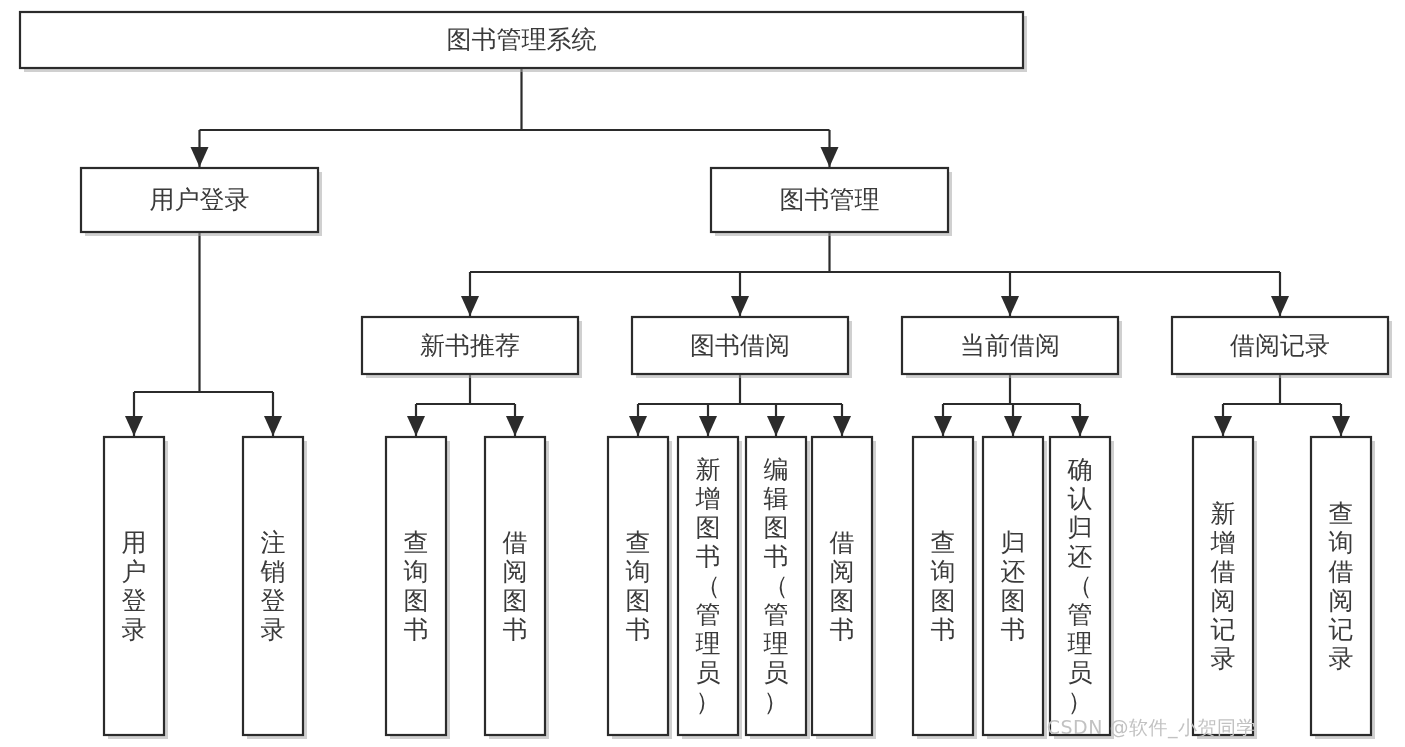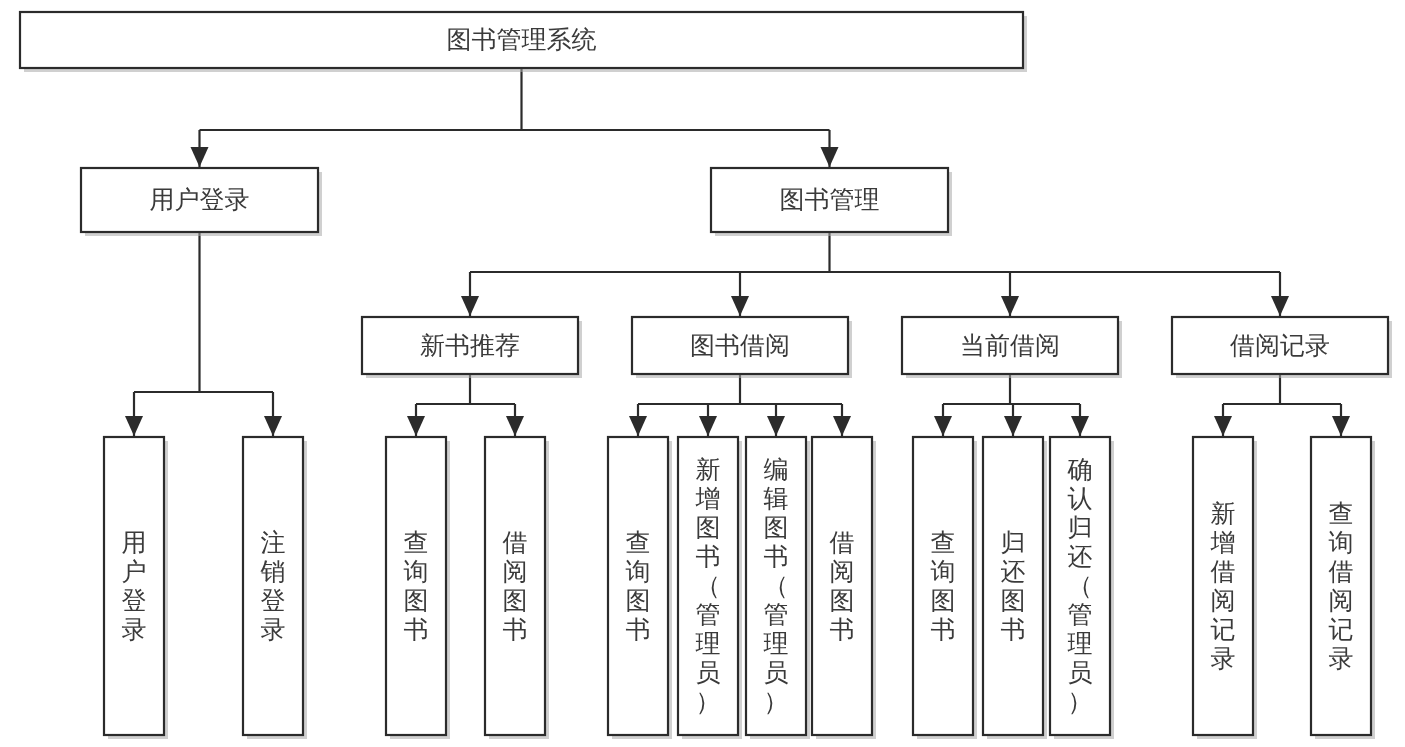--- a/index.html
+++ b/index.html
@@ -261,13 +261,14 @@
           <rect x="1193" y="437" width="60" height="298" class="node-box"></rect>
           <text x="1223" y="521.62" class="node-label-vert"><tspan x="1223" dy="0">新</tspan><tspan x="1223" dy="29">增</tspan><tspan x="1223" dy="29">借</tspan><tspan x="1223" dy="29">阅</tspan><tspan x="1223" dy="29">记</tspan><tspan x="1223" dy="29">录</tspan></text>
         </g>
         <g>
           <rect x="1315" y="441" width="60" height="298" class="node-shadow"></rect>
           <rect x="1311" y="437" width="60" height="298" class="node-box"></rect>
           <text x="1341" y="521.62" class="node-label-vert"><tspan x="1341" dy="0">查</tspan><tspan x="1341" dy="29">询</tspan><tspan x="1341" dy="29">借</tspan><tspan x="1341" dy="29">阅</tspan><tspan x="1341" dy="29">记</tspan><tspan x="1341" dy="29">录</tspan></text>
         </g>
       </g>
   </svg>
+  <div class="watermark">CSDN @软件_小贺同学</div>
 </div>
 
 </body></html>

